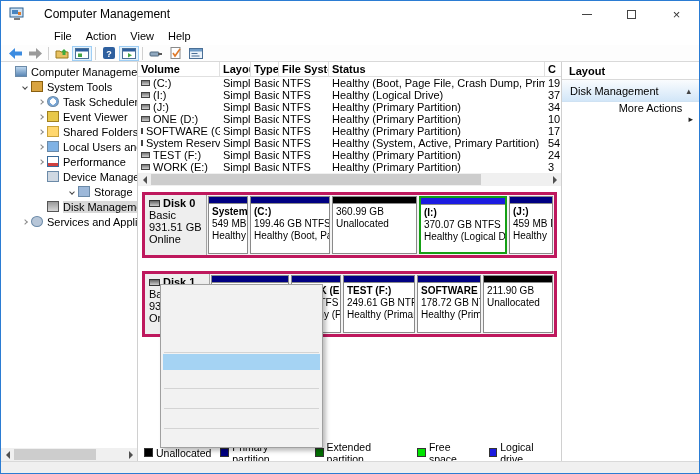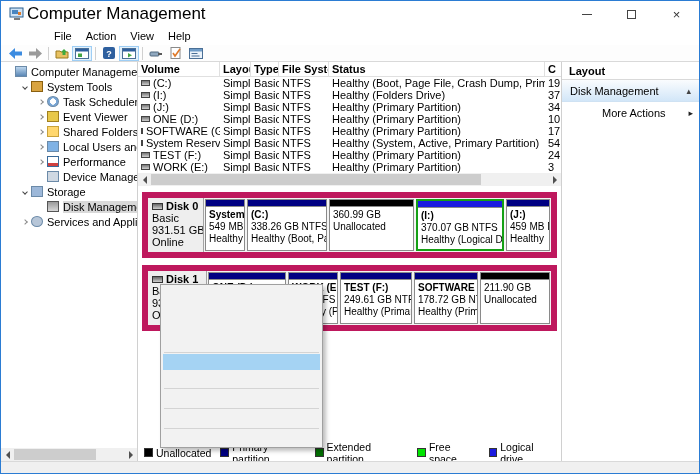--- a/index.html
+++ b/index.html
@@ -4,21 +4,21 @@
 <style>
   * { margin:0; padding:0; box-sizing:border-box; }
   html,body { background:#888; }
   body { font-family:"Liberation Sans", sans-serif; font-size:11px; color:#000; }
 
   .window { position:relative; width:700px; height:474px; background:#fff;
             border:1px solid #2b7cd3; overflow:hidden; }
 
   
   .titlebar { height:26px; display:flex; align-items:center; padding-left:8px; background:#fff; }
-  .titlebar .title { margin-left:2px; font-size:17px; }
+  .titlebar .title { margin-left:19px; font-size:12px; }
   .win-controls { margin-left:auto; display:flex; height:100%; }
   .win-btn { width:45px; height:100%; display:flex; align-items:center; justify-content:center; color:#333; }
   .glyph-min { width:10px; height:1px; background:#444; display:inline-block; }
   .glyph-max { width:9px; height:9px; border:1px solid #444; display:inline-block; }
   .glyph-close { font-size:13px; line-height:1; }
 
   
   .menubar { height:18px; display:flex; align-items:center; padding-left:6px; background:#fff;margin-left:40px; }
   .menu-item { padding:2px 7px; }
 
@@ -70,21 +70,21 @@
   .vt-body { height:96px; overflow:hidden; }
   .vt-row { height:12px; display:flex; align-items:center; }
   .vt-c { padding:0 3px; overflow:hidden; white-space:nowrap; flex:none; }
   .col-volume{width:82px;} .col-layout{width:31px;} .col-type{width:28px;}
   .col-fs{width:50px;} .col-status{width:216px;} .col-cap{width:16px; border-right:none;}
   .vol-icon { display:inline-block; width:9px; height:6px; background:linear-gradient(#777,#cfcfcf); border:1px solid #444; margin-right:3px; vertical-align:middle; }
   .vt-cell-flex { display:flex; align-items:center; }
 
   
   .disk-area { flex:1; padding:6px 4px 2px 4px; display:flex; flex-direction:column; overflow:hidden; }
-  .disk-row { height:66px; border:6px solid #be185d; background:#f3f3f3; display:flex; margin-bottom:7px; flex:none; }
+  .disk-row { height:66px; border:3px solid #be185d; background:#f3f3f3; display:flex; margin-bottom:13px; flex:none; }
   .disk-label { width:72px; background:#eee; border-right:1px solid #a3a3a3; padding:2px 4px; line-height:12px; overflow:hidden; }
   .disk-name-line { display:flex; align-items:center; font-weight:bold; }
   .disk-icon { width:11px; height:7px; background:linear-gradient(#666,#ccc); border:1px solid #333; margin-right:3px; display:inline-block; }
   .dl { line-height:12px; white-space:nowrap; }
   .parts { flex:1; display:flex; gap:2px; padding:1px 1px; }
   .part { background:#fff; border:1px solid #8a8a8a; overflow:hidden; flex:none; }
   .part .strip { height:7px; background:#000082; border-bottom:1px solid #8a8a8a; }
   .part.unalloc .strip { background:#000; }
   .part.logical .strip { background:#1b1be0; }
   .part.sel { border:2px solid #15a015; }
@@ -94,21 +94,21 @@
   .legend { height:13px; display:flex; align-items:center; gap:9px; padding-left:2px; flex:none; font-size:10.5px; }
   .leg-item { display:flex; align-items:center; gap:3px; }
   .leg-sq { width:9px; height:9px; border:1px solid #333; display:inline-block; }
 
   
   .actions-panel { flex:1; background:#fff; display:flex; flex-direction:column; }
   .actions-header { height:18px; font-weight:bold; padding:3px 7px; border-bottom:1px solid #d9d9d9; }
   .actions-section { height:22px; display:flex; align-items:center; padding:0 8px;
                      background:linear-gradient(#fafcfe,#d2e6f8); border-bottom:1px solid #cfe2f3; }
   .actions-section .sec-arrow { margin-left:auto; font-size:9px; color:#444; }
-  .actions-more { height:22px; display:flex; align-items:center; padding-left:40px; }
+  .actions-more { height:22px; display:flex; align-items:center; padding-left:40px;flex-direction:column; }
   .actions-more .more-arrow { margin-left:auto; padding-right:6px; font-size:9px; color:#222; }
 
   
   .statusbar { height:14px; background:#f0f0f0; border-top:1px solid #d9d9d9; }
 
   
   .context-menu { position:absolute; left:159px; top:283px; width:163px; z-index:50;
                   background:#f2f2f2; border:1px solid #a0a0a0; box-shadow:3px 3px 4px rgba(0,0,0,.25);
                   padding:1px; }
   .cm-item { height:16px; line-height:16px; padding-left:23px; white-space:nowrap; overflow:hidden; margin:0 1px; }
@@ -261,21 +261,21 @@
               <i class="chev right"></i>
             </span>
     <span class="ti icon-performance"></span>
     <span class="tlabel">Performance</span>
   </div>
           <div class="tree-item" style="padding-left: 35px;">
     <span class="expander"></span>
     <span class="ti icon-device-manager"></span>
     <span class="tlabel">Device Manager</span>
   </div>
-          <div class="tree-item" style="padding-left: 19px;">
+          <div class="tree-item" style="padding-left: 19px; margin-left: 47px;">
     <span class="expander">
               <i class="chev down"></i>
             </span>
     <span class="ti icon-storage"></span>
     <span class="tlabel">Storage</span>
   </div>
           <div class="tree-item sel" style="padding-left: 35px;">
     <span class="expander"></span>
     <span class="ti icon-disk"></span>
     <span class="tlabel">Disk Management</span>
@@ -323,21 +323,21 @@
     <span class="vt-c col-cap">19</span>
   </div>
           <div class="vt-row">
     <span class="vt-c col-volume vt-cell-flex">
               <span class="vol-icon"></span>
               <span>(I:)</span>
             </span>
     <span class="vt-c col-layout">Simple</span>
     <span class="vt-c col-type">Basic</span>
     <span class="vt-c col-fs">NTFS</span>
-    <span class="vt-c col-status">Healthy (Folders Drive)</span>
+    <span class="vt-c col-status">Healthy (Logical Drive)</span>
     <span class="vt-c col-cap">37</span>
   </div>
           <div class="vt-row">
     <span class="vt-c col-volume vt-cell-flex">
               <span class="vol-icon"></span>
               <span>(J:)</span>
             </span>
     <span class="vt-c col-layout">Simple</span>
     <span class="vt-c col-type">Basic</span>
     <span class="vt-c col-fs">NTFS</span>
@@ -424,21 +424,21 @@
     <div class="parts">
                 <div class="part" style="width: 40px;">
     <div class="strip"></div>
     <div class="pt t1">System Reserved</div>
     <div class="pt">549 MB NTFS</div>
     <div class="pt">Healthy (System</div>
   </div>
                 <div class="part" style="width: 80px;">
     <div class="strip"></div>
     <div class="pt t1">(C:)</div>
-    <div class="pt">338.26 GB NTFS</div>
+    <div class="pt">199.46 GB NTFS</div>
     <div class="pt">Healthy (Boot, Page</div>
   </div>
                 <div class="part unalloc" style="width: 85px;">
     <div class="strip"></div>
     <div class="pt t1"></div>
     <div class="pt">360.99 GB</div>
     <div class="pt">Unallocated</div>
   </div>
                 <div class="part logical sel" style="width: 88px;">
     <div class="strip"></div>

